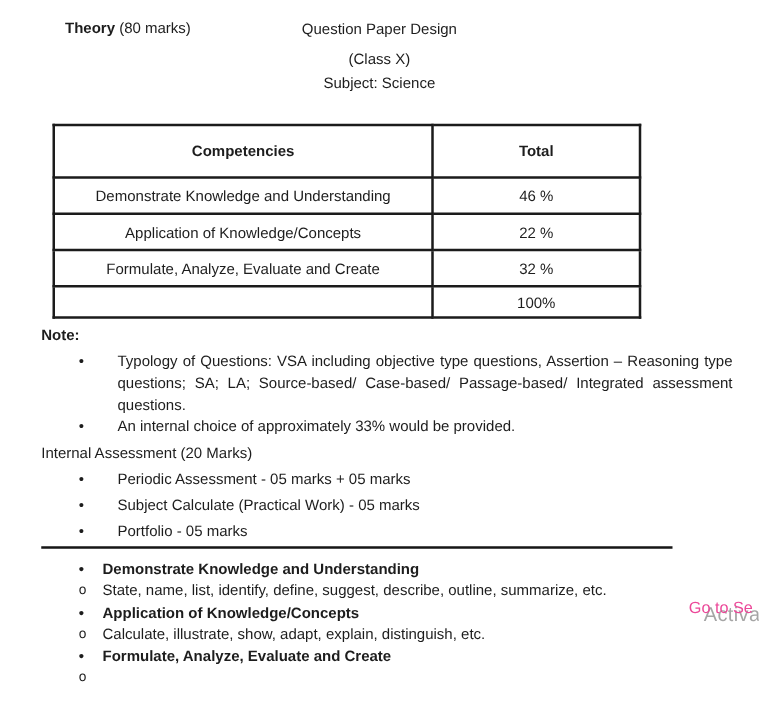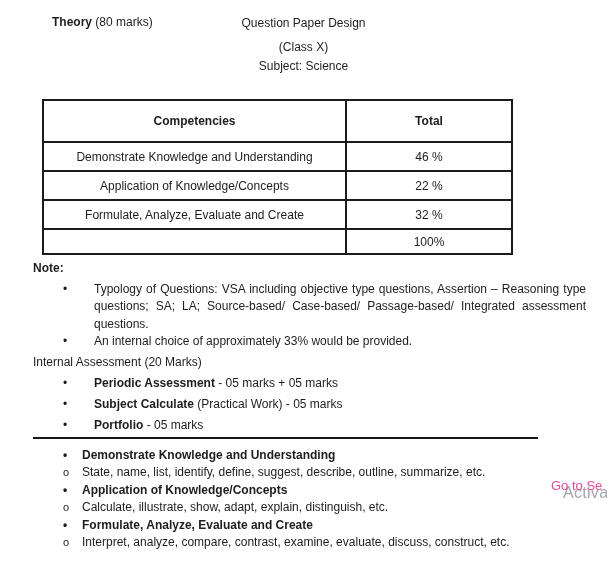--- a/index.html
+++ b/index.html
@@ -44,21 +44,21 @@
   .note li .blt { position:absolute; left:-31px; }
   .note li.just { text-align:justify; }
 
   
   .ia { position:absolute; left:33px; top:356px; }
   .ia .ttl { line-height:13px; }
   .ia .ttl .b { font-weight:normal; }
   .ia ul { list-style:none; margin-top:8px; }
   .ia li { position:relative; margin-left:49px; line-height:13px; margin-bottom:8px; white-space:pre; }
   .ia li .blt { position:absolute; left:-19px; }
-  .ia li .b { font-weight:bold;padding-left:12px; }
+  .ia li .b { font-weight:normal;padding-left:12px; }
 
   
   .rule { position:absolute; left:33px; top:437px; width:505px; height:2px; background:#161616; }
   .sv { position:absolute; left:33px; top:441px; width:553px; }
   .sv .hd { font-weight:bold; line-height:13px; }
   .sv ul { list-style:none; margin-top:6px; }
   .sv li { position:relative; margin-left:49px; line-height:17.4px; }
   .sv li .blt { position:absolute; left:-19px; }
   .sv li.comp-b { font-weight:bold; }
   .sv li.verb .blt { font-size:11px; }
@@ -128,18 +128,18 @@
 
 <div class="rule"></div>
 
 <div class="sv">
   <ul>
     <li class="comp-b"><span class="blt">•</span><span>Demonstrate Knowledge and Understanding</span></li>
     <li class="verb"><span class="blt">o</span><span>State, name, list, identify, define, suggest, describe, outline, summarize, etc.</span></li>
     <li class="comp-b"><span class="blt">•</span><span>Application of Knowledge/Concepts</span></li>
     <li class="verb"><span class="blt">o</span><span>Calculate, illustrate, show, adapt, explain, distinguish, etc.</span></li>
     <li class="comp-b"><span class="blt">•</span><span>Formulate, Analyze, Evaluate and Create</span></li>
-    <li class="verb"><span class="blt">o</span><span>Interpret, analyze, compare, contrast, examine, evaluate, discuss, construct, etc.</span></li>
+    <li class="verb"><span class="blt">o</span></li>
   </ul>
 </div>
 
 <div class="wm1">Activa</div>
 <div class="wm2">Go to Se</div>
 
 </body></html>

